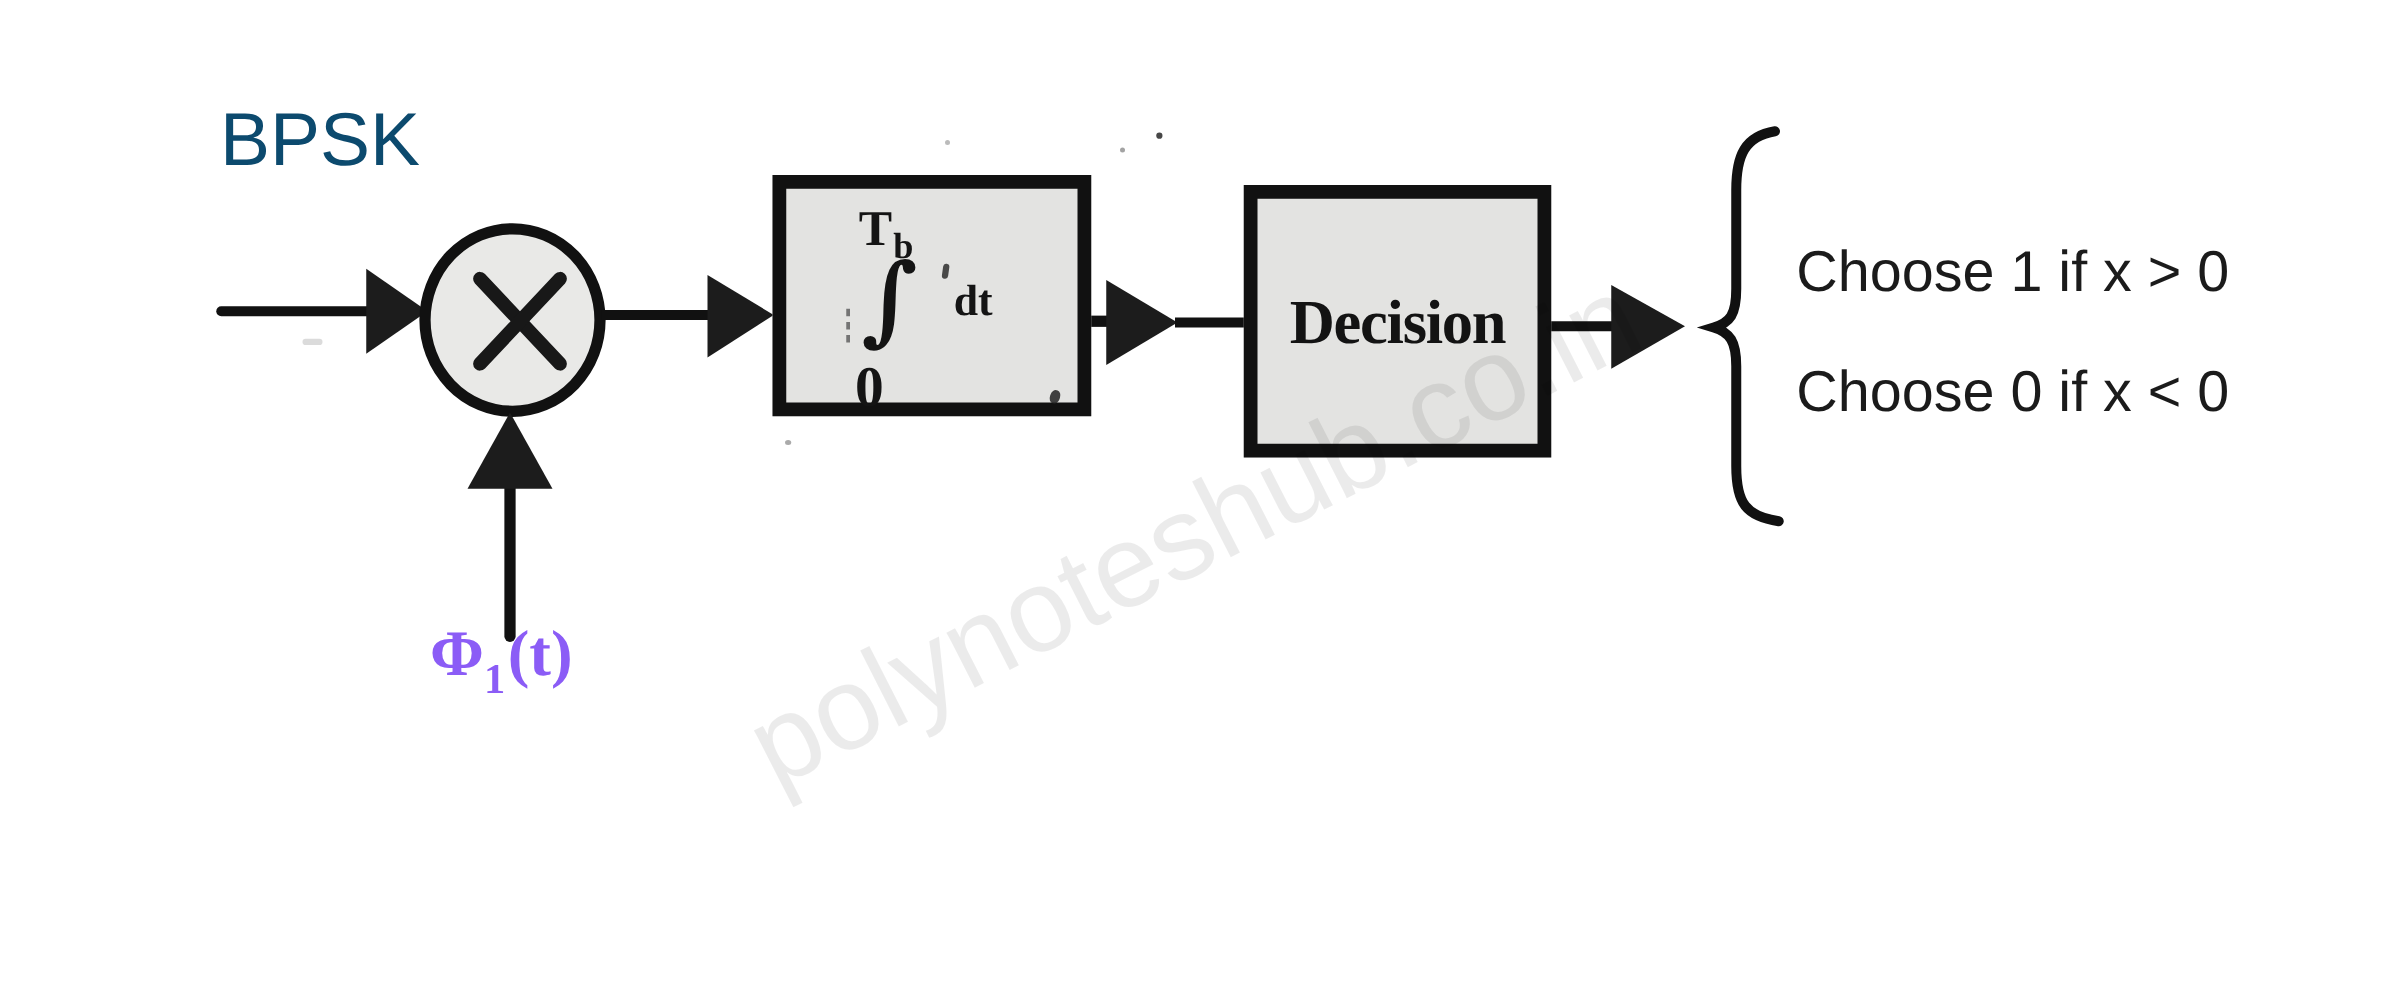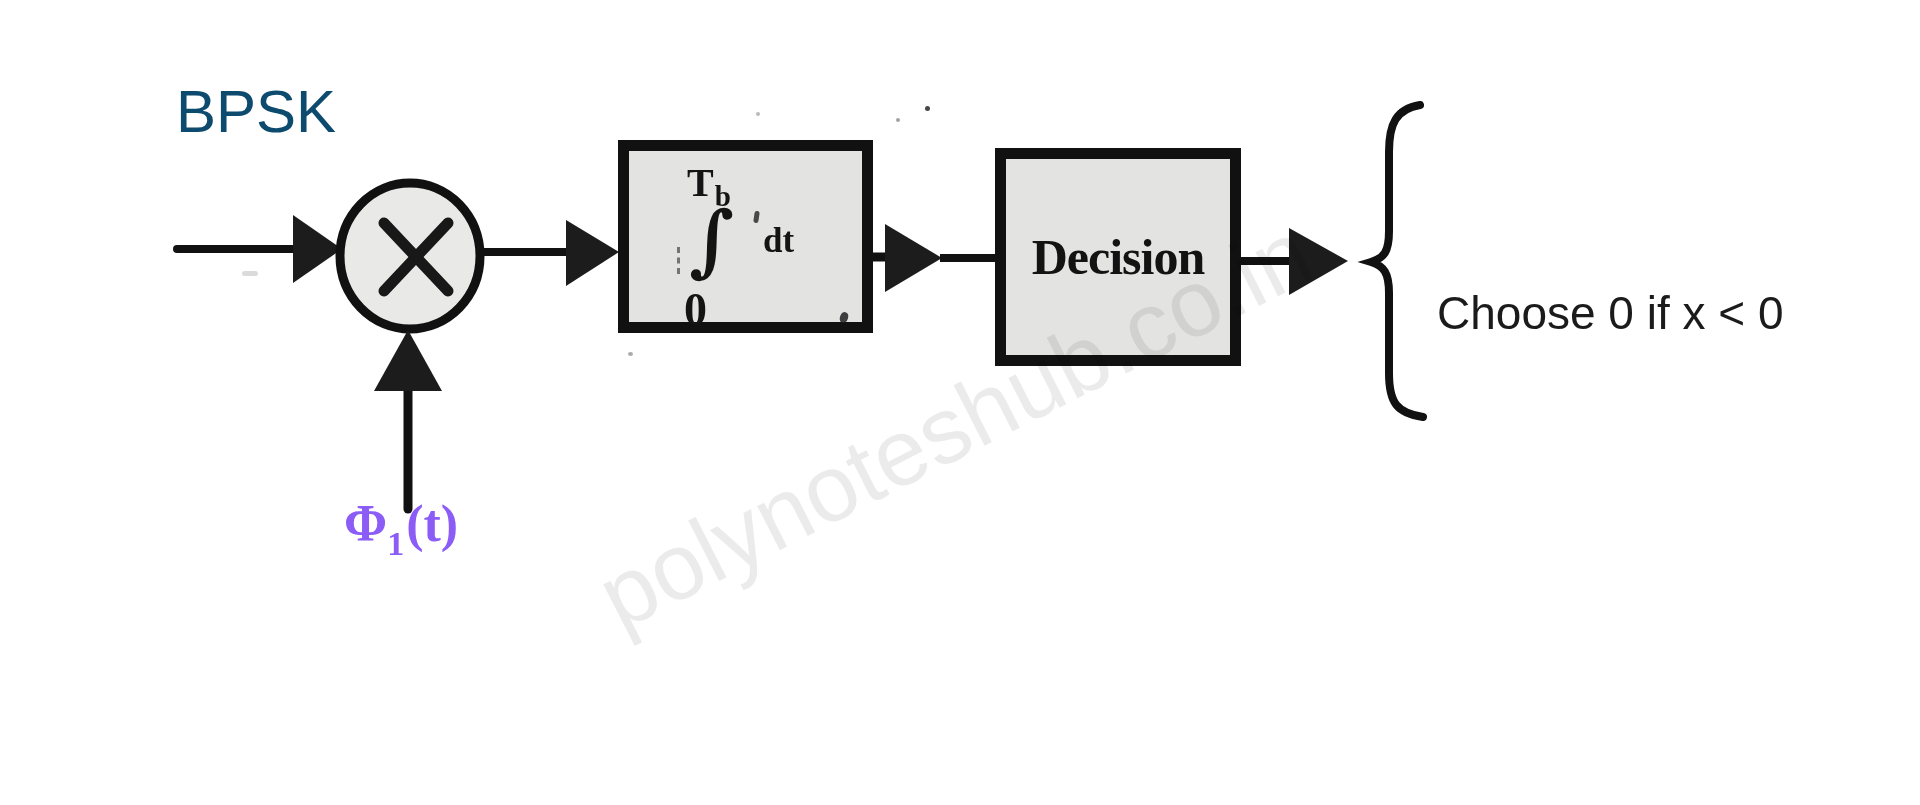--- a/index.html
+++ b/index.html
@@ -183,20 +183,21 @@
   <div class="block decision-block">
     <div>Decision</div>
   </div>
 
   <div class="input-label">
     <div>BPSK</div>
   </div>
 
   <div class="carrier-label"><span>Φ</span><sub>1</sub><span>(t)</span></div>
 
+  <div class="choose-line choose-line-1">Choose 1 if x &gt; 0</div>
   <div class="choose-line choose-line-2">Choose 0 if x &lt; 0</div>
 
 
   <div class="watermark">polynoteshub.co.in</div>
 
   <div class="speck speck-1"></div>
   <div class="speck speck-2"></div>
   <div class="speck speck-3"></div>
   <div class="speck speck-4"></div>
   <div class="speck speck-5"></div>

